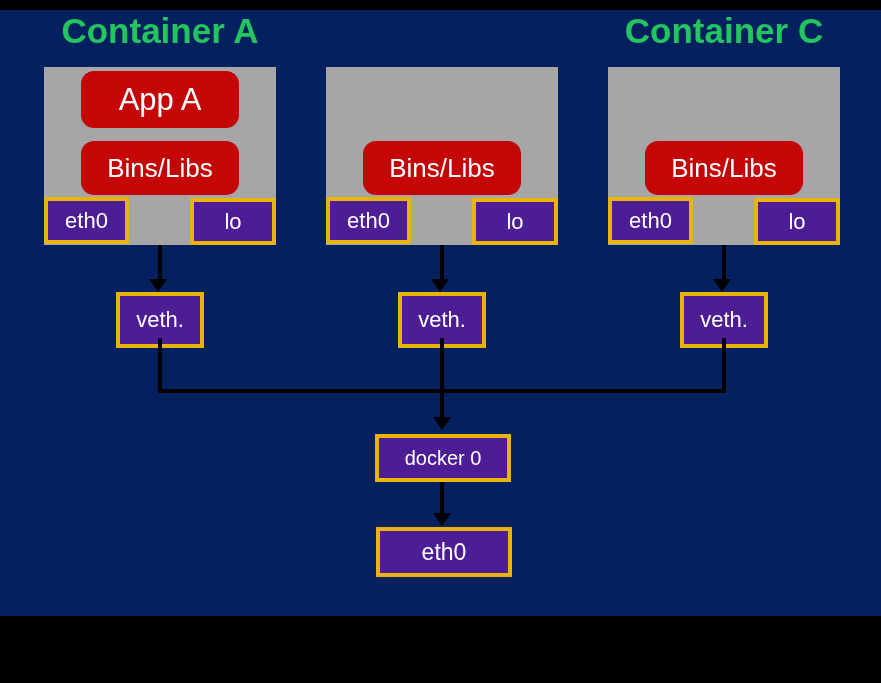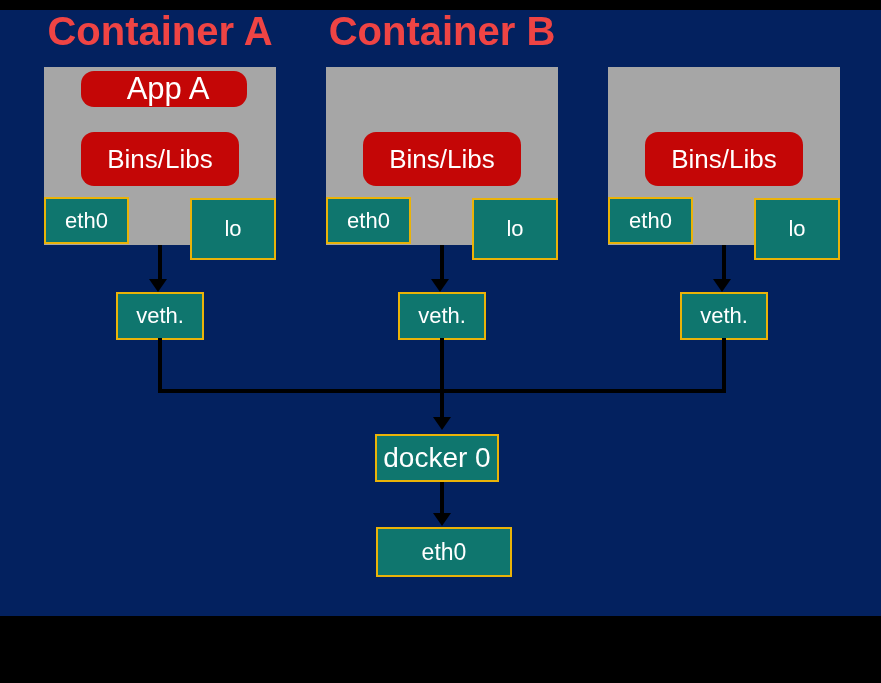--- a/index.html
+++ b/index.html
@@ -12,54 +12,54 @@
   #band-top{top:0;height:10px;}
   #band-bottom{top:616px;height:67px;}
 
   .container{position:absolute;top:0;width:232px;height:400px;}
   #container-a{left:44px;}
   #container-b{left:326px;}
   #container-c{left:608px;}
 
   .container-title{
     position:absolute;top:13px;left:0;width:232px;height:36px;
-    text-align:center;font-size:40px;font-weight:700;color:#ef4444;
+    text-align:center;font-size:35px;font-weight:700;color:#22c55e;
     line-height:36px;letter-spacing:0px;white-space:nowrap;
   }
   .gray-box{position:absolute;top:67px;left:0;width:232px;height:178px;background:#a6a6a6;}
   .red-box{
     position:absolute;left:37px;width:158px;border-radius:13px;background:#c40606;
     color:#fff;display:flex;align-items:center;justify-content:center;white-space:nowrap;
   }
-  .app-box{top:71px;height:36px;font-size:31px;padding-left:8px;}
-  .bins-box{top:132px;height:54px;font-size:26px;}
+  .app-box{top:71px;height:57px;font-size:31px;}
+  .bins-box{top:141px;height:54px;font-size:26px;}
   .node{
-    position:absolute;background:#0f766e;border:2px solid #eab308;box-sizing:border-box;
+    position:absolute;background:#4c1d95;border:4px solid #eab308;box-sizing:border-box;
     color:#fff;display:flex;align-items:center;justify-content:center;white-space:nowrap;
   }
   .eth-node{top:197px;left:0;width:85px;height:47px;font-size:22px;}
-  .lo-node{top:198px;left:146px;width:86px;height:62px;font-size:22px;}
-  .veth-node{top:292px;left:72px;width:88px;height:48px;font-size:22px;}
+  .lo-node{top:198px;left:146px;width:86px;height:47px;font-size:22px;}
+  .veth-node{top:292px;left:72px;width:88px;height:56px;font-size:22px;}
 
   .stem{position:absolute;background:#000;}
   .cont-stem{left:114px;top:245px;width:4px;height:34px;}
   .cont-head{position:absolute;left:105px;top:279px;}
   .arrowhead{
     width:0;height:0;
     border-left:9px solid transparent;border-right:9px solid transparent;
     border-top:13px solid #000;
   }
 
   
   #vline-a{left:158px;top:338px;width:4px;height:54px;}
   #vline-c{left:722px;top:338px;width:4px;height:54px;}
   #bus-line{left:158px;top:389px;width:568px;height:4px;}
   #vline-b{left:440px;top:338px;width:4px;height:80px;}
   #head-b{position:absolute;left:433px;top:417px;}
-  #docker-node{left:375px;top:434px;width:124px;height:48px;font-size:28px;}
+  #docker-node{left:375px;top:434px;width:136px;height:48px;font-size:20px;}
   #stem-docker-eth{left:440px;top:482px;width:4px;height:32px;}
   #head-docker-eth{position:absolute;left:433px;top:513px;}
   #host-eth-node{left:376px;top:527px;width:136px;height:50px;font-size:23px;}
 </style>
 </head>
 <body>
 
 <div id="stage">
 
   <div id="band-top" class="band"></div>
@@ -72,33 +72,33 @@
     <div class="node eth-node">eth0</div>
     <div class="node lo-node">lo</div>
     <div class="stem cont-stem"></div>
     <div class="cont-head">
         <div class="arrowhead"></div>
       </div>
     <div class="node veth-node">veth.</div>
   </div>
 
   <div class="container" id="container-b">
-    <div class="container-title">Container B</div>
     <div class="gray-box"></div>
     <div class="red-box bins-box">Bins/Libs</div>
     <div class="node eth-node">eth0</div>
     <div class="node lo-node">lo</div>
     <div class="stem cont-stem"></div>
     <div class="cont-head">
         <div class="arrowhead"></div>
       </div>
     <div class="node veth-node">veth.</div>
   </div>
 
   <div class="container" id="container-c">
+    <div class="container-title">Container C</div>
     <div class="gray-box"></div>
     <div class="red-box bins-box">Bins/Libs</div>
     <div class="node eth-node">eth0</div>
     <div class="node lo-node">lo</div>
     <div class="stem cont-stem"></div>
     <div class="cont-head">
         <div class="arrowhead"></div>
       </div>
     <div class="node veth-node">veth.</div>
   </div>

